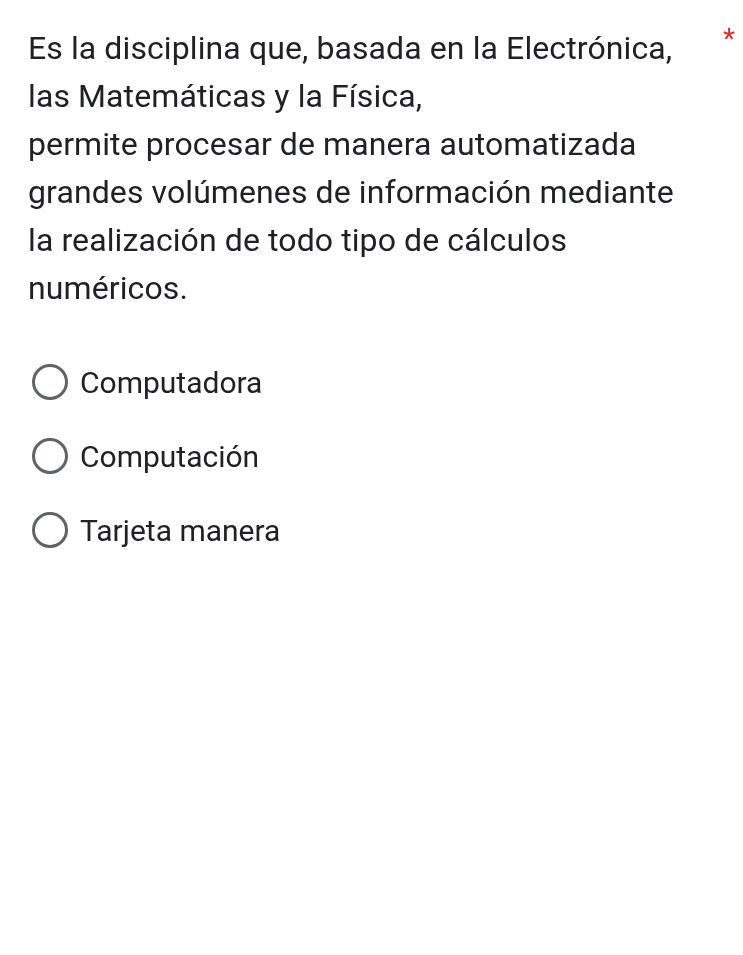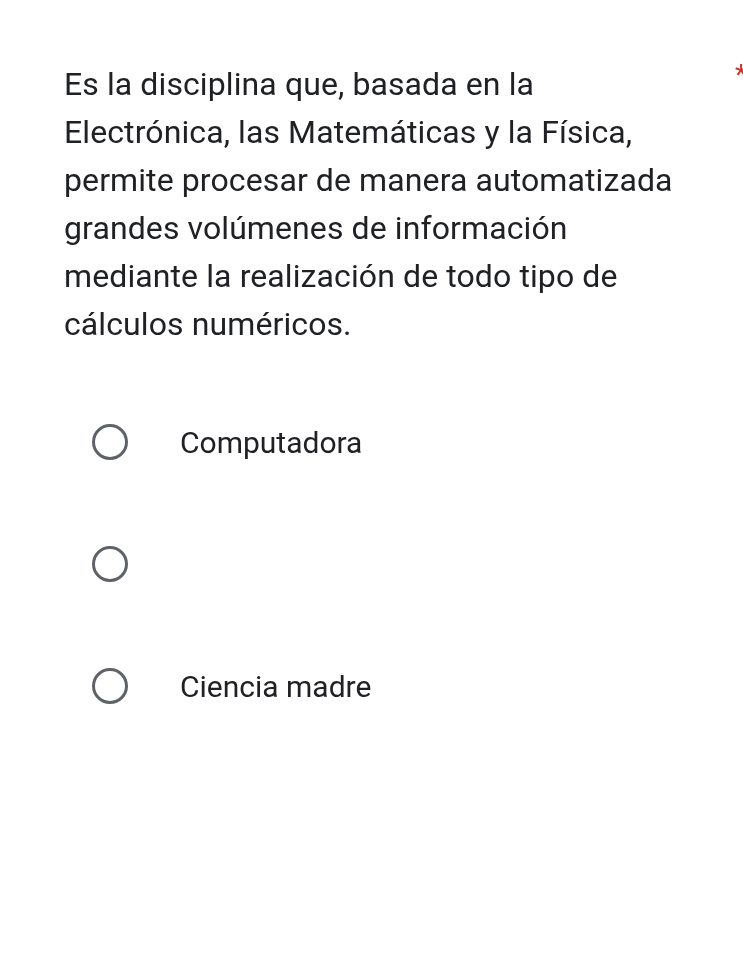--- a/index.html
+++ b/index.html
@@ -1,17 +1,17 @@
 <!DOCTYPE html>
 <html><head>
   <meta charset="utf-8">
   <style>
     * {
       box-sizing: border-box;
-      margin: 12px;
+      margin: 0;
       padding: 0;
     }
     body {
       font-family: Roboto, "Helvetica Neue", Arial, sans-serif;
       background: #ffffff;
       width: 743px;
       padding: 24px 28px 40px 28px;
       color: #212121;
       position: relative;
     }
@@ -34,21 +34,21 @@
     }
     .options {
       display: flex;
       flex-direction: column;
       gap: 38px;
       padding-left: 4px;
     }
     .option {
       display: flex;
       align-items: flex-end;
-      gap: 28px;
+      gap: 12px;
       cursor: pointer;
     }
     .radio {
       width: 36px;
       height: 36px;
       border: 3px solid #5f6368;
       border-radius: 50%;
       flex-shrink: 0;
       background: #fff;
     }
@@ -67,18 +67,19 @@
 permite procesar de manera automatizada
 grandes volúmenes de información mediante la realización de todo tipo de cálculos numéricos.</div>
 
 <div class="options">
   <div class="option">
     <span class="radio"></span>
     <span class="option-label">Computadora</span>
   </div>
   <div class="option">
     <span class="radio"></span>
+    <span class="option-label">Computación</span>
   </div>
   <div class="option">
     <span class="radio"></span>
-    <span class="option-label">Ciencia madre</span>
+    <span class="option-label">Tarjeta manera</span>
   </div>
 </div>
 
 </body></html>

